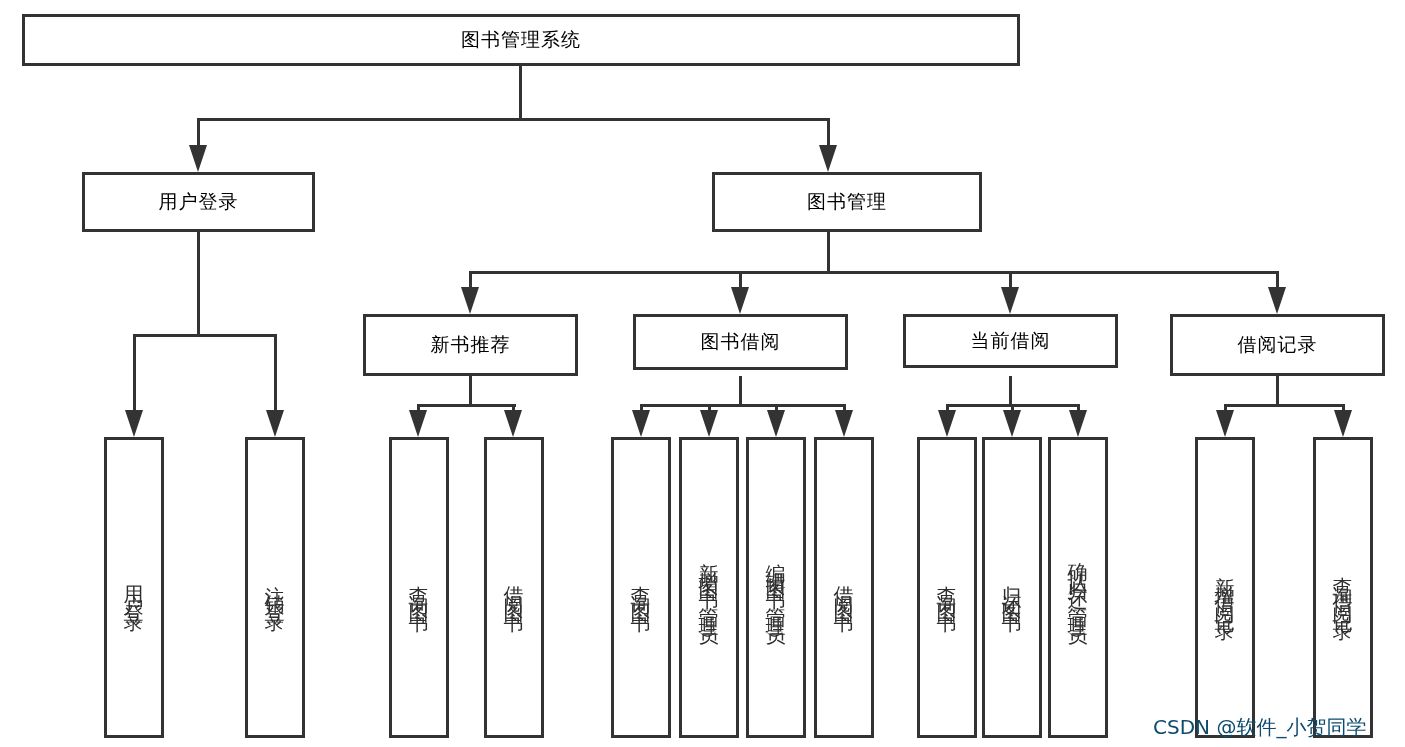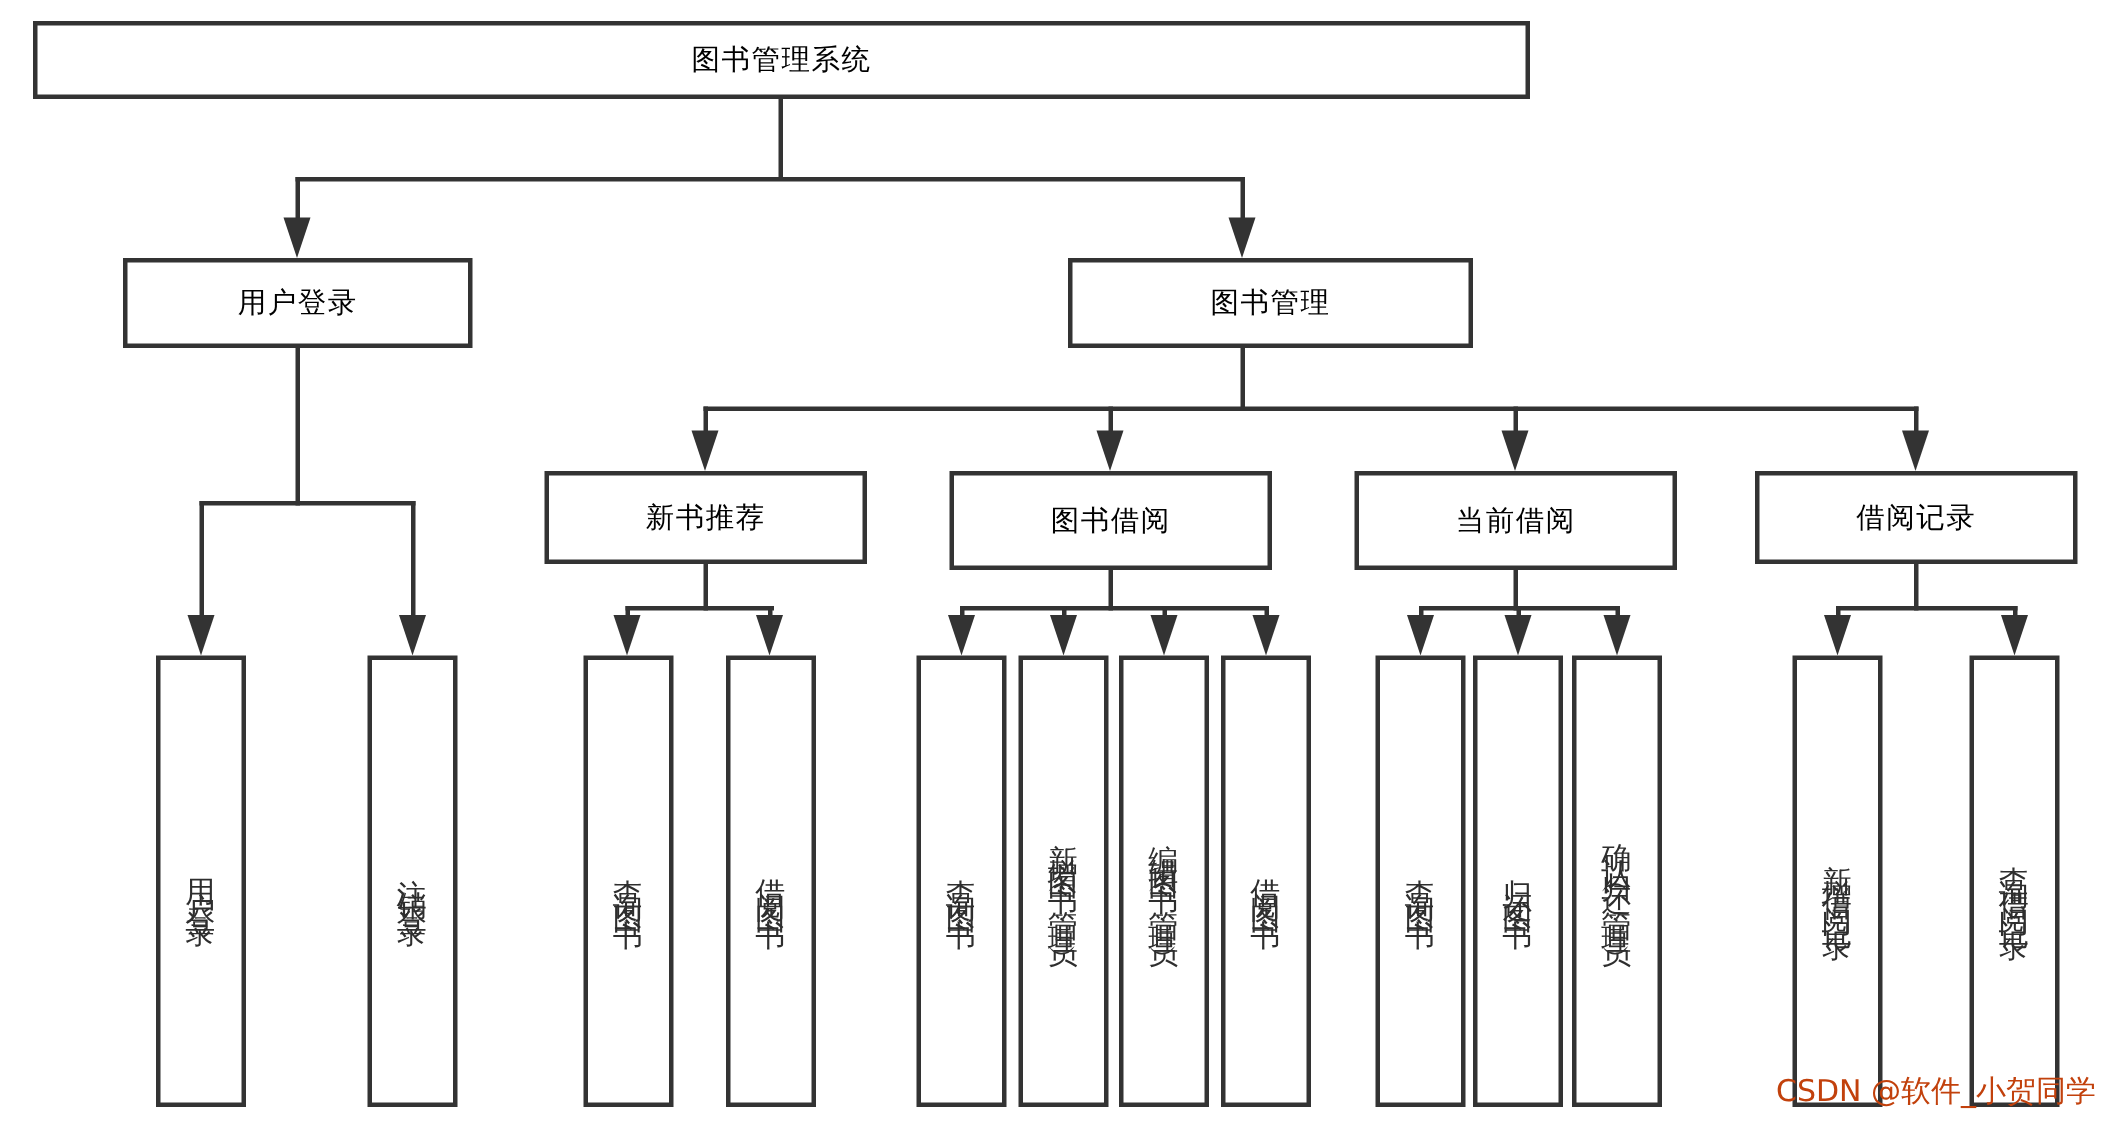--- a/index.html
+++ b/index.html
@@ -63,23 +63,23 @@
     position: absolute;
     width: 0;
     height: 0;
     border-left: 9px solid transparent;
     border-right: 9px solid transparent;
     border-top: 27px solid #333333;
     z-index: 1;
   }
   .watermark {
     position: absolute;
-    left: 1184px;
+    left: 1153px;
     top: 714px;
-    color: #c2410c;
+    color: #0c4a6e;
     font-size: 20px;
     white-space: nowrap;
     z-index: 5;
   }
 </style>
 </head>
 <body>
 
 <div class="canvas">
 
@@ -149,24 +149,24 @@
   <div class="box" style="left:82px;top:172px;width:233px;height:60px">
     <span>用户登录</span>
   </div>
   <div class="box" style="left:712px;top:172px;width:270px;height:60px">
     <span>图书管理</span>
   </div>
 
   <div class="box" style="left:363px;top:314px;width:215px;height:62px">
     <span>新书推荐</span>
   </div>
-  <div class="box" style="left:633px;top:314px;width:215px;height:66px">
+  <div class="box" style="left:633px;top:314px;width:215px;height:56px">
     <span>图书借阅</span>
   </div>
-  <div class="box" style="left:903px;top:314px;width:215px;height:66px">
+  <div class="box" style="left:903px;top:314px;width:215px;height:54px">
     <span>当前借阅</span>
   </div>
   <div class="box" style="left:1170px;top:314px;width:215px;height:62px">
     <span>借阅记录</span>
   </div>
 
   <div class="vbox" style="left:104px">
     <span class="vtext">用户登录</span>
   </div>
   <div class="vbox" style="left:245px">

